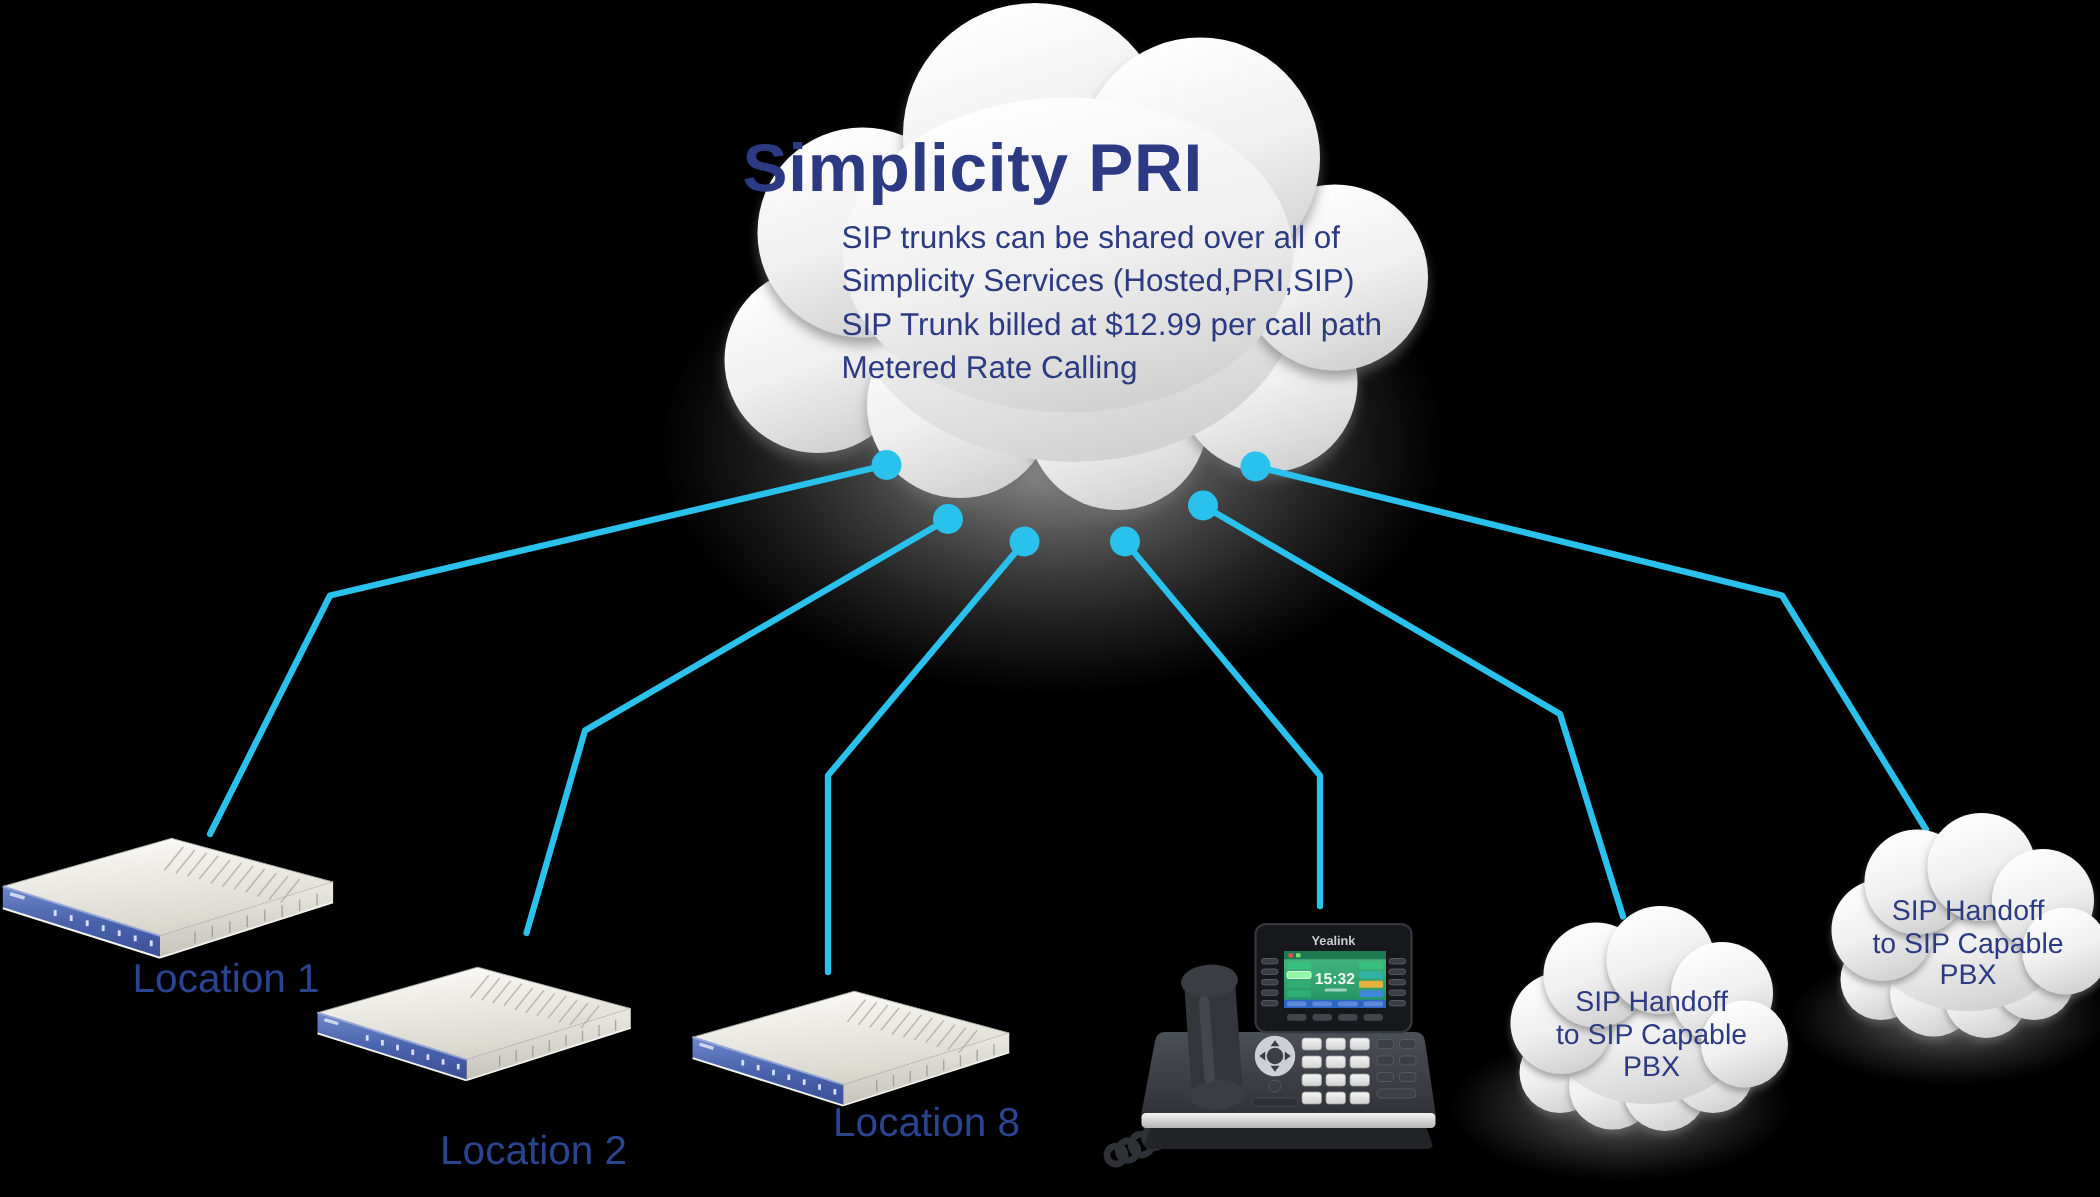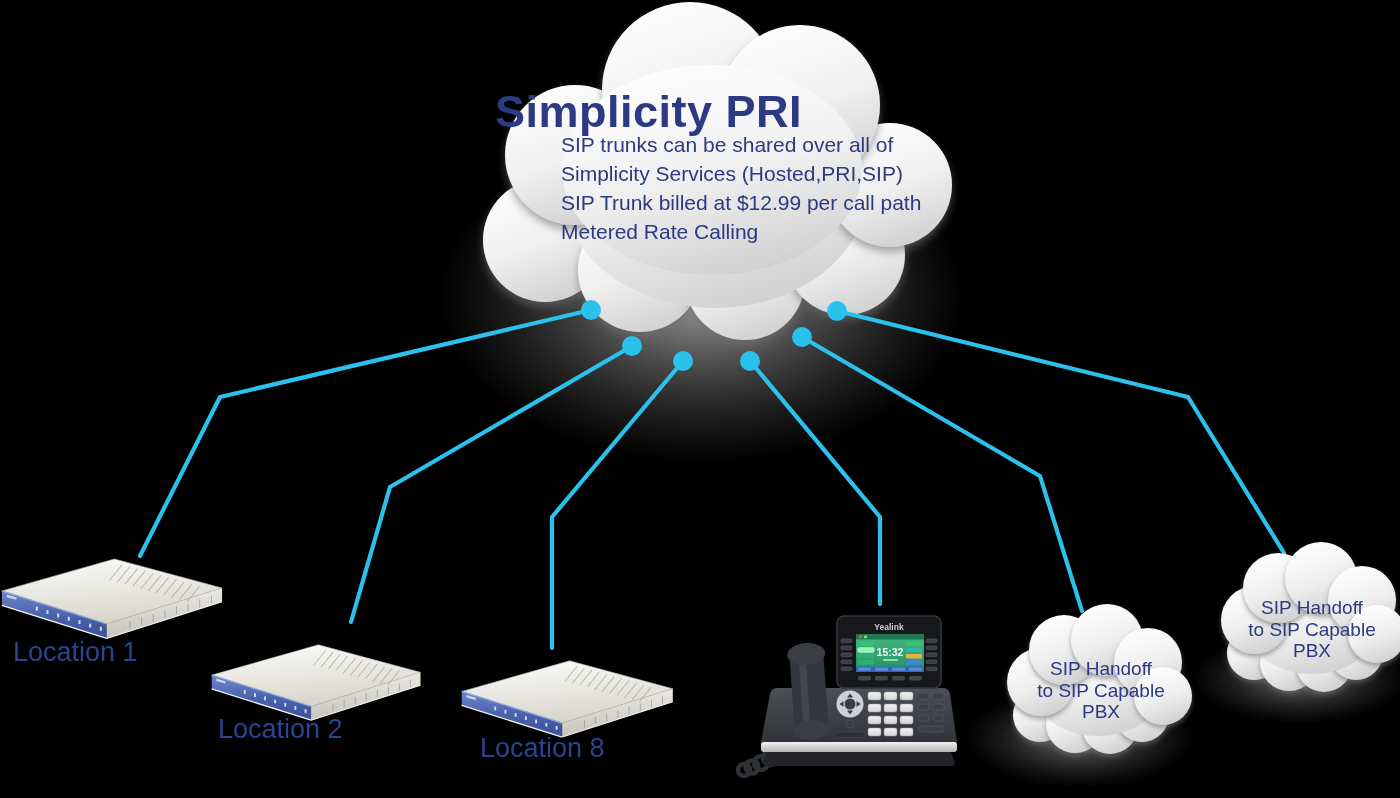--- a/index.html
+++ b/index.html
@@ -2,25 +2,25 @@
 <html><head>
 <meta charset="utf-8">
 <style>
   html,body{margin:0;padding:0;background:#000;}
   .stage{position:relative;width:1400px;height:798px;background:#000;overflow:hidden;
          font-family:"Liberation Sans",sans-serif;}
   .stage svg{position:absolute;left:0;top:0;}
   .txt{position:absolute;color:#2B3A82;}
   .cloud-title{left:495px;top:86px;width:450px;text-align:left;
                font-size:45px;font-weight:700;letter-spacing:.5px;}
-  .cloud-desc{left:561px;top:130px;width:380px;font-size:21px;line-height:29px;
+  .cloud-desc{left:561px;top:144px;width:380px;font-size:21px;line-height:29px;
               font-weight:500;white-space:pre-line;}
-  .loc-label{font-size:27px;font-weight:500;color:#2B4490;width:200px;text-align:left;}
+  .loc-label{font-size:27px;font-weight:500;color:#2B4490;width:200px;text-align:right;}
   .loc1{left:13px;top:637px;}
-  .loc2{left:218px;top:714px;}
+  .loc2{left:218px;top:752px;}
   .loc3{left:480px;top:733px;}
   .sip-label{font-size:19px;line-height:21.5px;font-weight:500;width:200px;
              text-align:center;white-space:pre-line;}
   .sip1{left:1001px;top:658px;}
   .sip2{left:1212px;top:597px;}
 </style>
 </head>
 <body>
 
 <div class="stage">

